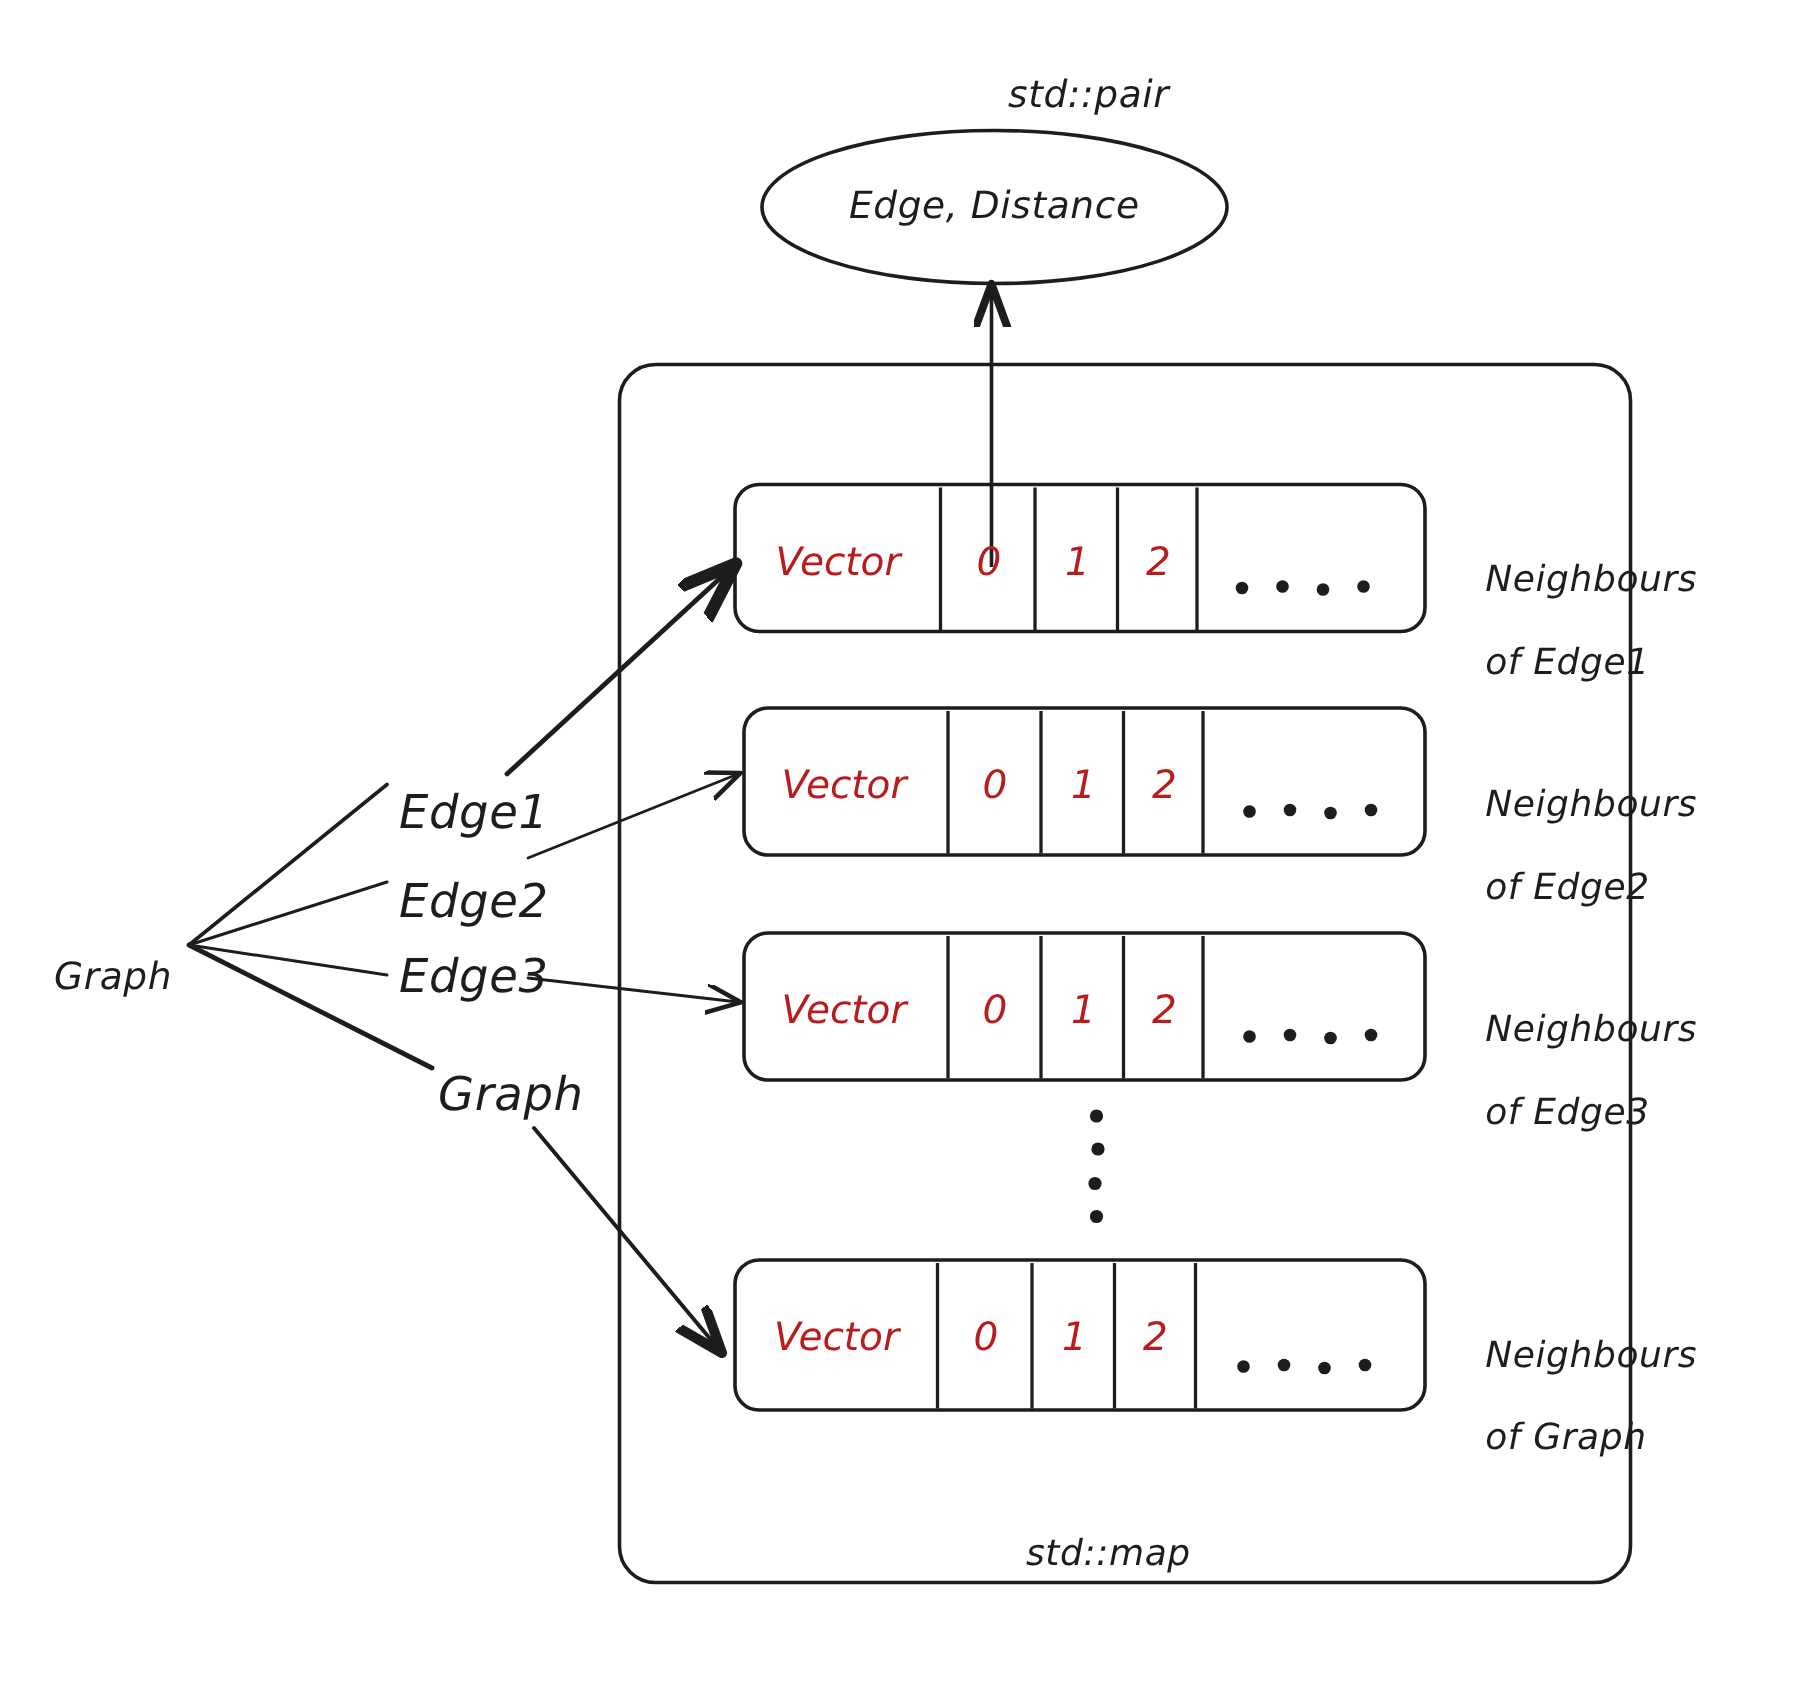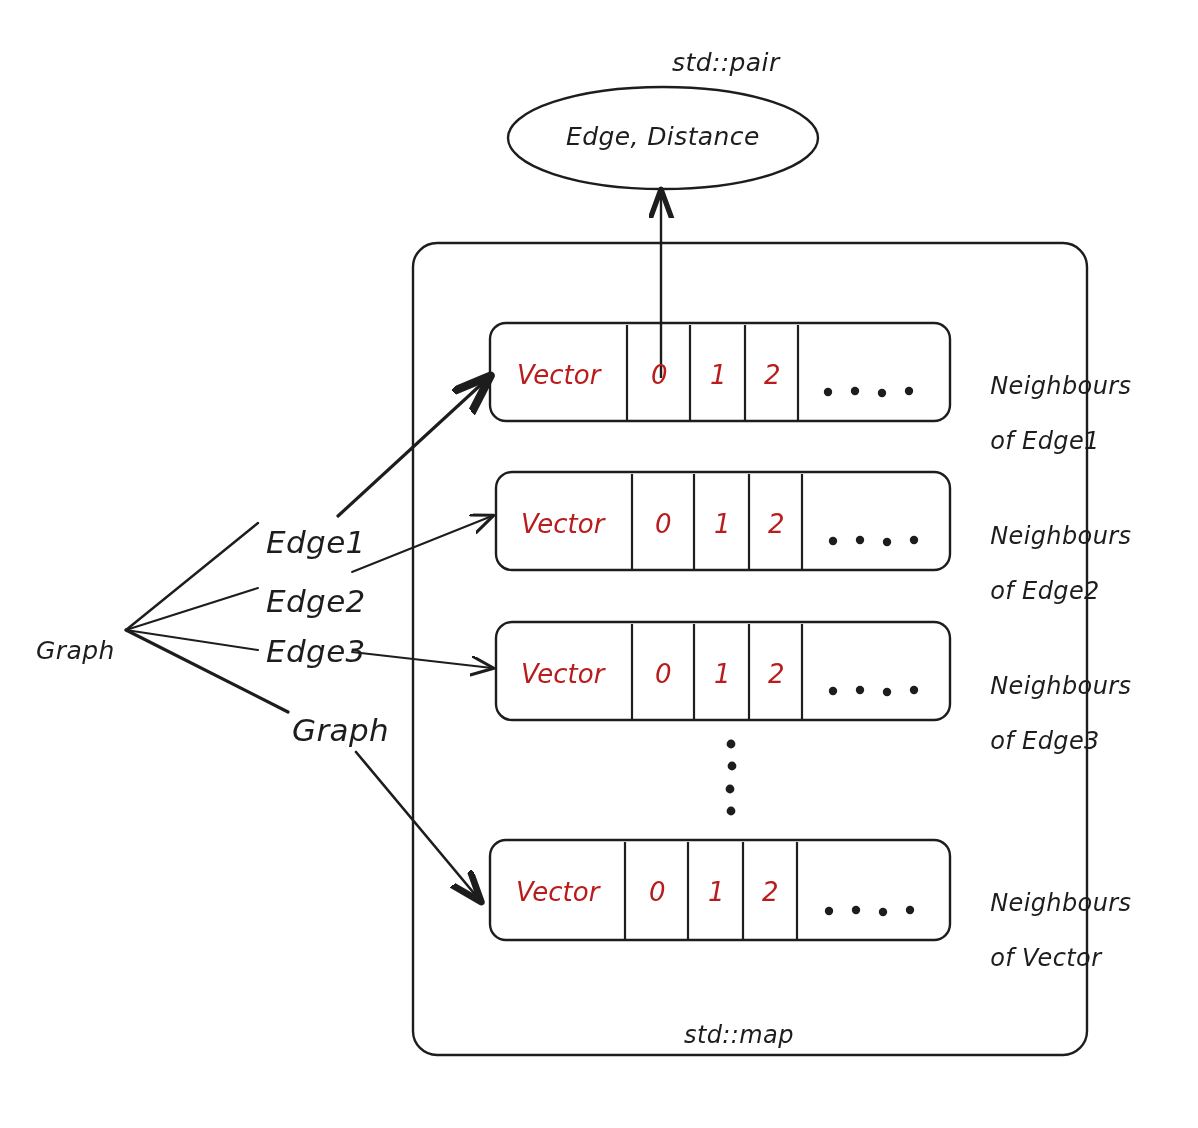--- a/index.html
+++ b/index.html
@@ -215,16 +215,16 @@
   <div class="txt handwriting neigh-label neigh-2">
     <span>Neighbours</span><br>
     <span>of Edge2</span>
   </div>
   <div class="txt handwriting neigh-label neigh-3">
     <span>Neighbours</span><br>
     <span>of Edge3</span>
   </div>
   <div class="txt handwriting neigh-label neigh-4">
     <span>Neighbours</span><br>
-    <span>of Vector</span>
+    <span>of Graph</span>
   </div>
 
 </div>
 
 </body></html>

